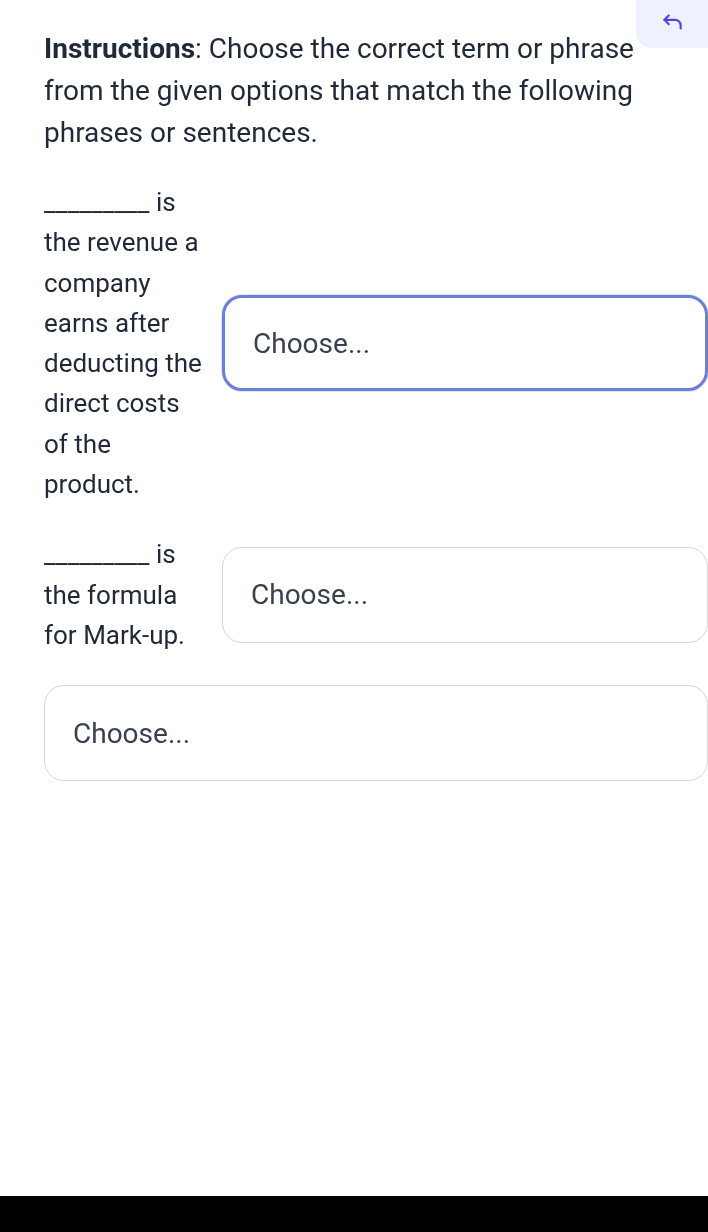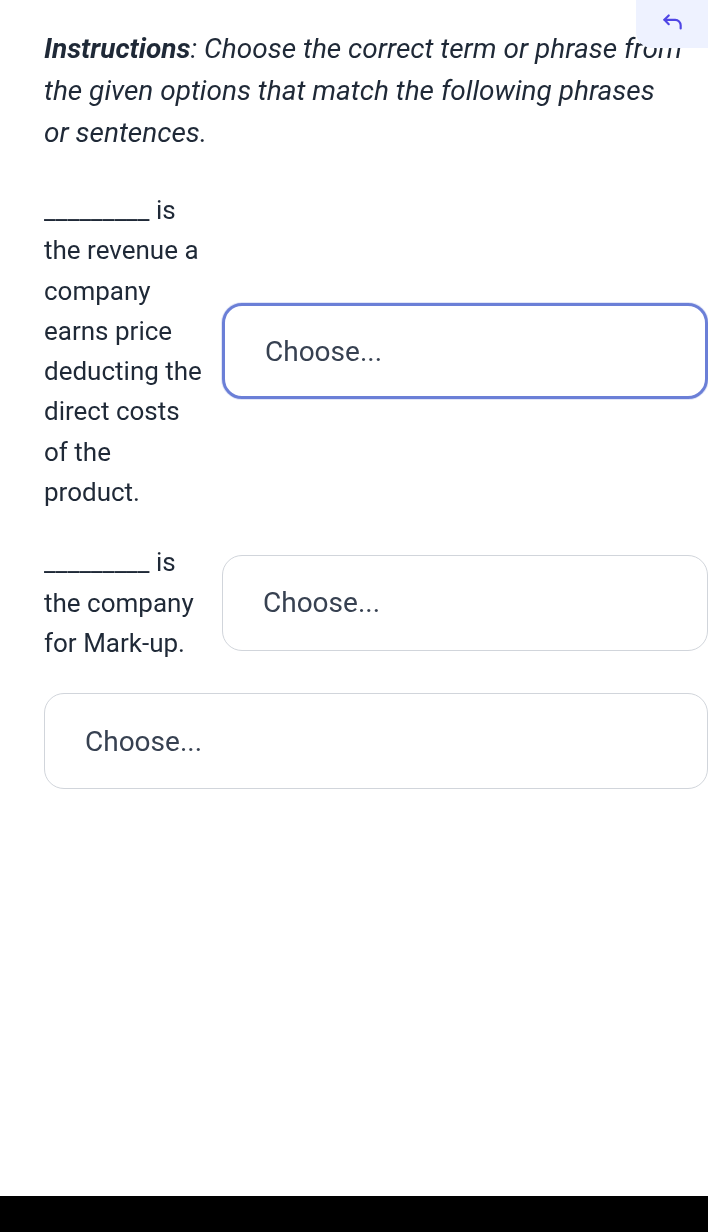--- a/index.html
+++ b/index.html
@@ -15,22 +15,21 @@
   }
   .page {
     padding: 28px 0 0 44px;
     width: 100%;
   }
   .instructions {
     font-size: 28px;
     line-height: 1.5;
     color: #1f2937;
     padding-right: 24px;
-    margin-bottom: 36px;
-    font-style: italic;
+    margin-bottom: 28px;
   }
   .instructions .label {
     font-weight: 700;
   }
   .rows {
     display: flex;
     flex-direction: column;
     gap: 30px;
   }
   .row {
@@ -49,21 +48,21 @@
     min-width: 0;
   }
   .select {
     width: 100%;
     min-height: 96px;
     border: 1px solid #d1d5db;
     border-radius: 20px;
     background: #ffffff;
     display: flex;
     align-items: center;
-    padding: 0 40px;
+    padding: 0 28px;
     font-size: 28px;
     color: #374151;
     cursor: pointer;
   }
   .select.focused {
     border: 3px solid #6b7fd7;
     box-shadow: 0 0 0 1px rgba(107,127,215,0.2);
   }
   .corner-btn {
     position: absolute;
@@ -99,30 +98,30 @@
 </div>
 
 <div class="page">
   <p class="instructions">
     <span class="label">Instructions</span><span>: Choose the correct term or phrase from the given options that match the following phrases or sentences.</span>
   </p>
 
   <div class="rows">
 
     <div class="row">
-      <div class="prompt">_________ is the revenue a company earns price deducting the direct costs of the product.</div>
+      <div class="prompt">_________ is the revenue a company earns after deducting the direct costs of the product.</div>
       <div class="select-wrap">
         <div class="select focused">
           <span>Choose...</span>
         </div>
       </div>
     </div>
 
     <div class="row">
-      <div class="prompt">_________ is the company for Mark-up.</div>
+      <div class="prompt">_________ is the formula for Mark-up.</div>
       <div class="select-wrap">
         <div class="select">
           <span>Choose...</span>
         </div>
       </div>
     </div>
 
     <div class="row">
       <div class="select-wrap">
         <div class="select">

